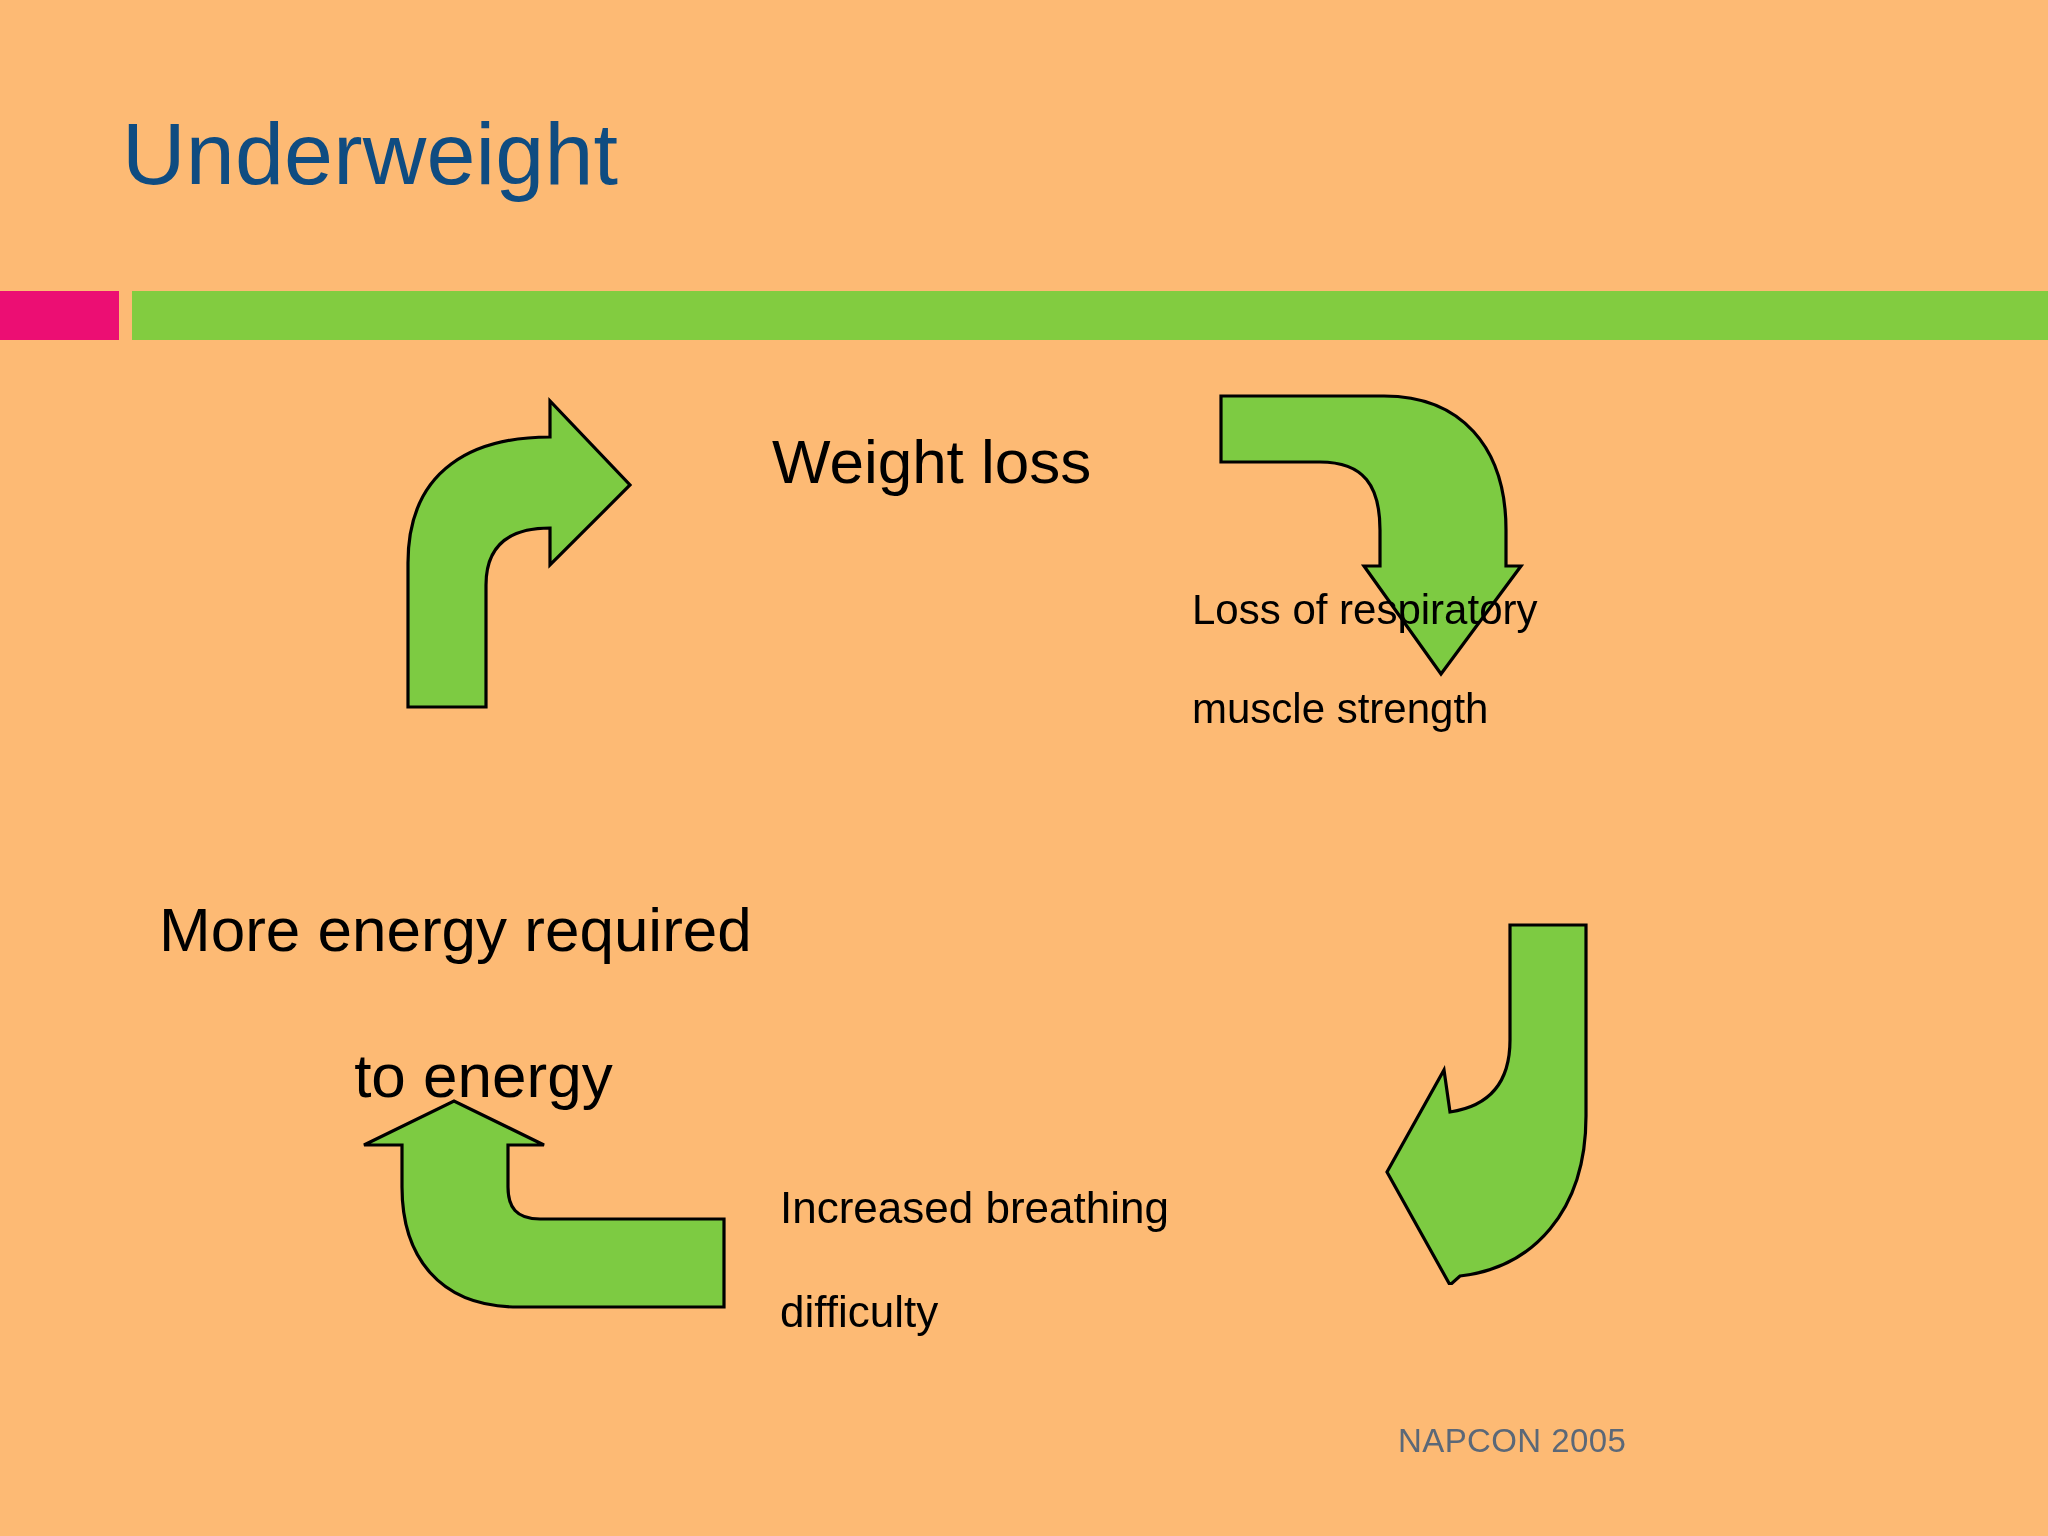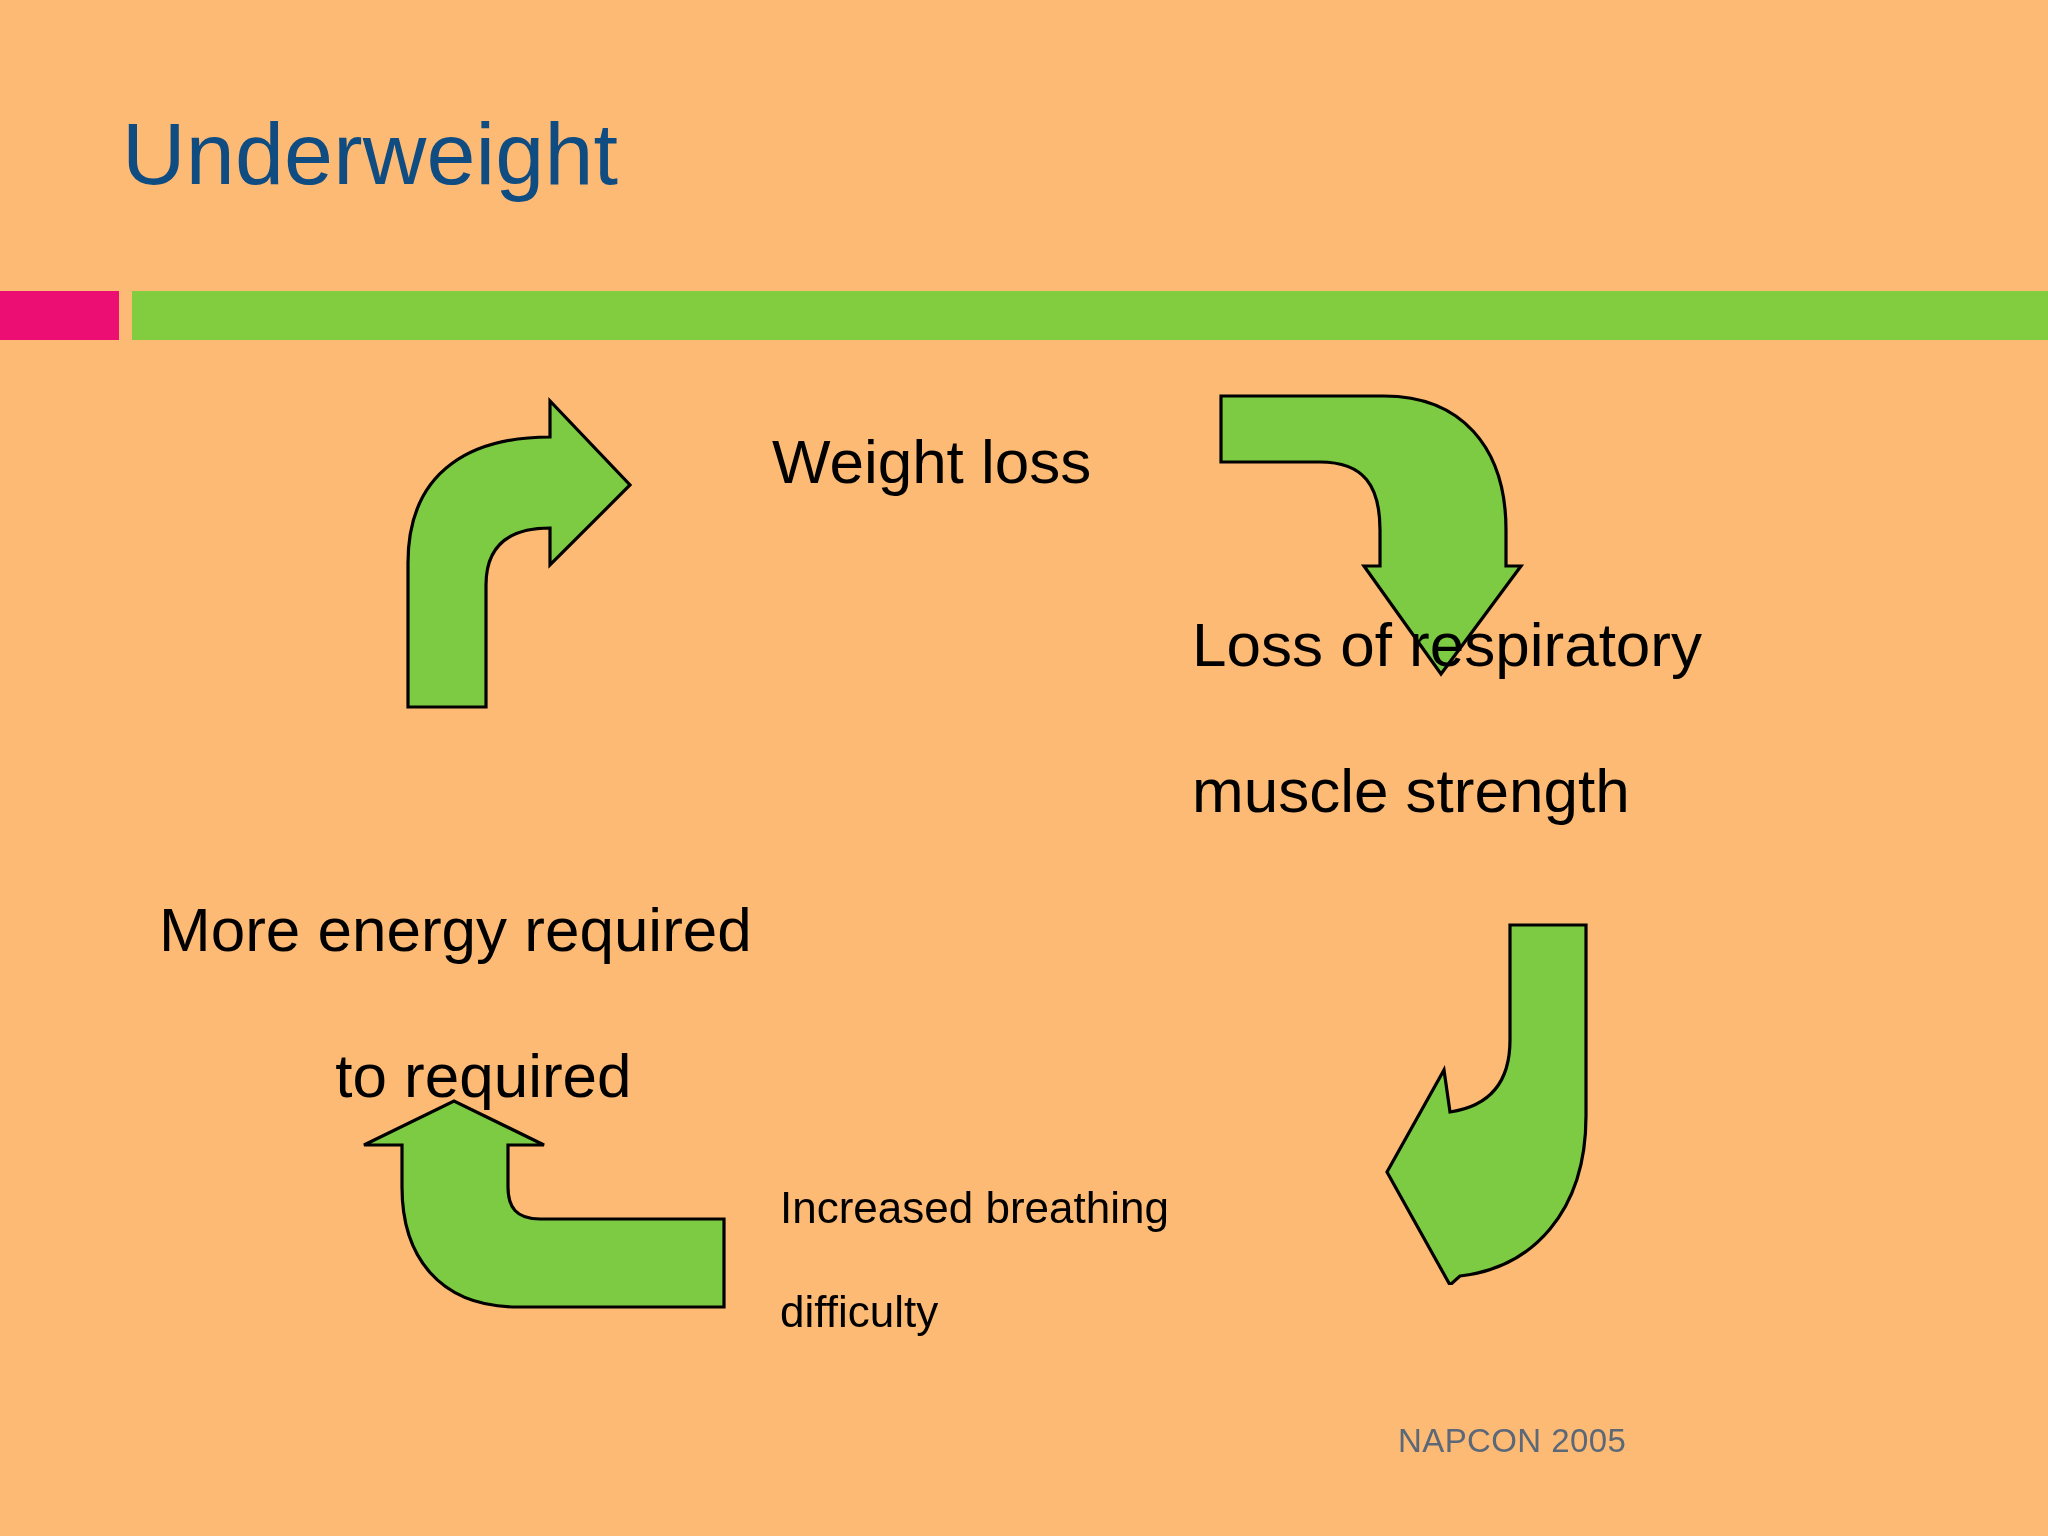--- a/index.html
+++ b/index.html
@@ -90,21 +90,21 @@
   }
 
   #label-weight-loss {
     left: 772px;
     top: 12px;
     font-size: 62px;
   }
   #label-muscle-loss {
     left: 1192px;
     top: 195px;
-    font-size: 62px;
+    font-size: 42px;
     line-height: 1.18;
   }
   #label-more-energy {
     left: 159px;
     top: 480px;
     font-size: 62px;
     line-height: 1.18;
     text-align: center;
   }
   #label-more-energy .line-2 {
@@ -203,21 +203,21 @@
       <span class="line-1">Weight loss</span>
     </div>
 
     <div id="label-muscle-loss" class="node-label">
       <span class="line-1">Loss of respiratory</span>
       <span class="line-2">muscle strength</span>
     </div>
 
     <div id="label-more-energy" class="node-label">
       <span class="line-1">More energy required</span>
-      <span class="line-2">to required</span>
+      <span class="line-2">to energy</span>
     </div>
 
     <div id="label-breathing-diff" class="node-label">
       <span class="line-1">Increased breathing</span>
       <span class="line-2">difficulty</span>
     </div>
 
   </div>
 
   <div id="footer-note">NAPCON 2005</div>

